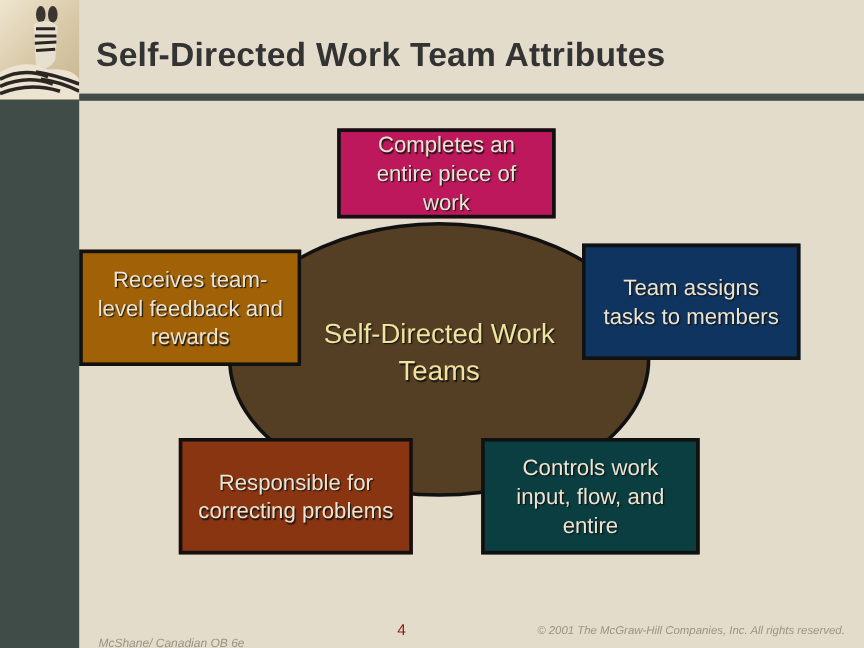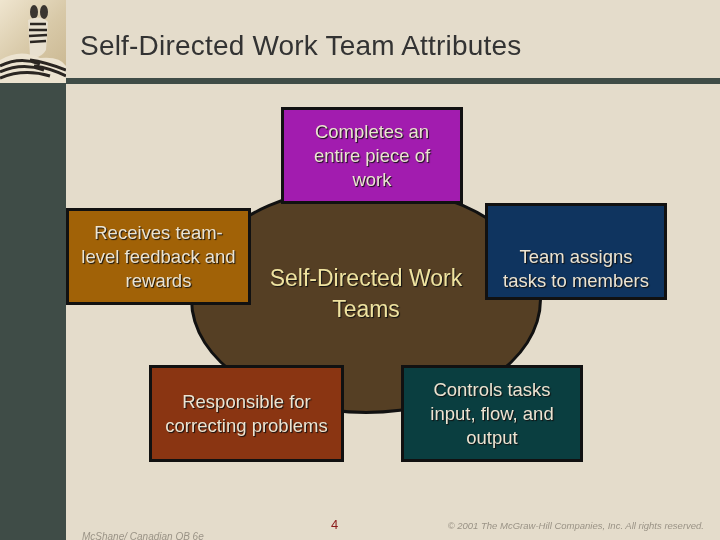--- a/index.html
+++ b/index.html
@@ -2,30 +2,30 @@
 <html><head>
 <meta charset="utf-8">
 <style>
   * { margin:0; padding:0; box-sizing:border-box; }
   html, body { width:720px; height:540px; overflow:hidden; }
   body { background:#e4dccb; font-family:"Liberation Sans", sans-serif; position:relative; }
   .left-bar { position:absolute; left:0; top:83px; width:66px; height:457px; background:#3f4c47; }
   .zebra { position:absolute; left:0; top:0; width:66px; height:83px; overflow:hidden;
     background:linear-gradient(135deg,#efe5cf 0%,#d8c9a8 50%,#c8b58e 100%); }
   .title-rule { position:absolute; left:66px; top:78px; width:654px; height:6px; background:#3f4c47; }
-  .title { position:absolute; left:80px; top:30px; font-size:28px; font-weight:normal; color:#333333; letter-spacing:0.2px; }
+  .title { position:absolute; left:80px; top:30px; font-size:28px; font-weight:bold; color:#333333; letter-spacing:0.2px; }
   .ellipse { position:absolute; left:190px; top:185px; width:352px; height:229px; border-radius:50%;
     background:#553f24; border:3px solid #111; }
   .center-label { position:absolute; left:246px; top:263px; width:240px; text-align:center;
     font-size:23px; font-weight:normal; color:#efe3a0; line-height:31px; text-shadow:1px 1px 1px #111; }
   .box { position:absolute; border:3px solid #111; display:flex; align-items:center; justify-content:center;
     text-align:center; color:#ece4d2; font-size:18.5px; line-height:24px; text-shadow:1px 1px 1px #111; padding:4px 8px; }
-  .b-top { left:281px; top:107px; width:182px; height:97px; background:#a21caf; }
+  .b-top { left:281px; top:107px; width:182px; height:75px; background:#be185d; }
   .b-left { left:66px; top:208px; width:185px; height:97px; background:#a16207; }
-  .b-right { left:485px; top:203px; width:182px; height:97px; background:#0f345f;align-items:flex-end; }
+  .b-right { left:485px; top:203px; width:182px; height:97px; background:#0f345f; }
   .b-bl { left:149px; top:365px; width:195px; height:97px; background:#8a3512;justify-content:center; }
   .b-br { left:401px; top:365px; width:182px; height:97px; background:#0a3e40; }
   .footer-left { position:absolute; left:82px; top:520px; font-size:10px; font-style:italic; color:#9a9386;margin-top:11px; }
   .footer-page { position:absolute; left:331px; top:517px; font-size:13px; color:#8a1a1a; }
   .footer-right { position:absolute; right:16px; top:520px; font-size:9.5px; font-style:italic; color:#9a9386; }
 </style>
 </head>
 <body>
 
 <div class="zebra">
@@ -51,18 +51,18 @@
 <div class="box b-left">
   <span>Receives team-level feedback and rewards</span>
 </div>
 <div class="box b-right">
   <span>Team assigns tasks to members</span>
 </div>
 <div class="box b-bl">
   <span>Responsible for correcting problems</span>
 </div>
 <div class="box b-br">
-  <span>Controls tasks input, flow, and output</span>
+  <span>Controls work input, flow, and entire</span>
 </div>
 
 <div class="footer-left">McShane/ Canadian OB 6e</div>
 <div class="footer-page">4</div>
 <div class="footer-right">© 2001  The McGraw-Hill Companies, Inc.  All rights reserved.</div>
 
 </body></html>

